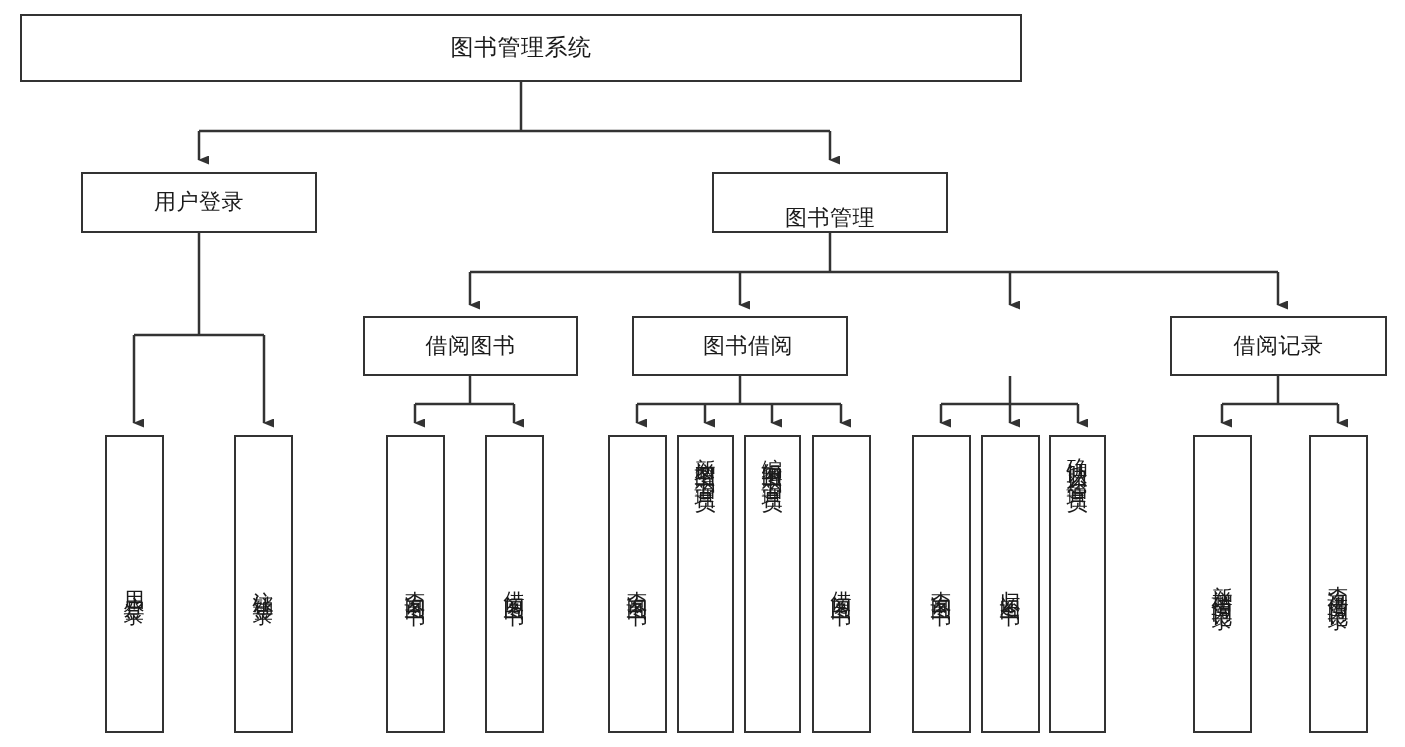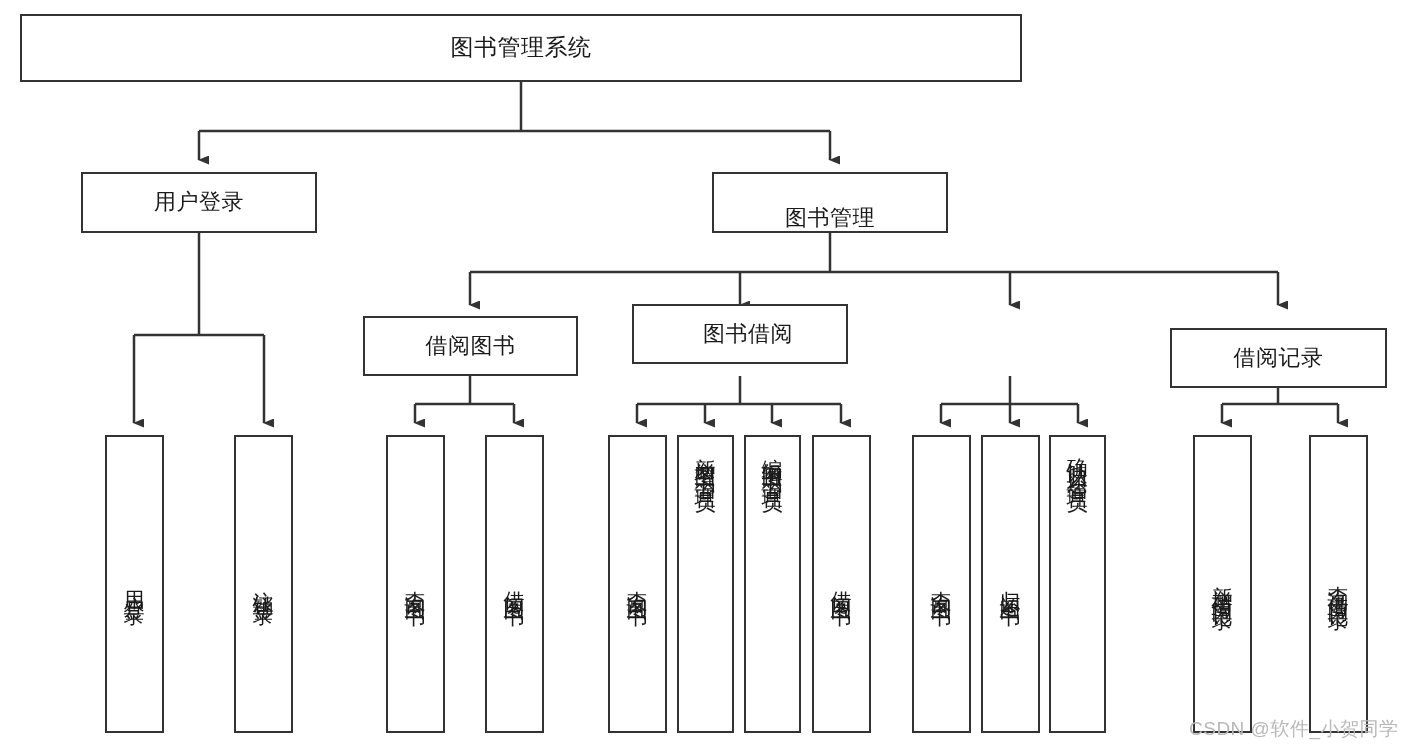--- a/index.html
+++ b/index.html
@@ -145,26 +145,26 @@
   </div>
 
   <div class="node-box" style="left:712px; top:172px; width:236px; height:61px;align-items:flex-end;">
     <span class="node-label h-label">图书管理</span>
   </div>
 
   <div class="node-box" style="left:363px; top:316px; width:215px; height:60px;">
     <span class="node-label h-label">借阅图书</span>
   </div>
 
-  <div class="node-box" style="left:632px; top:304px; width:216px; height:60px;padding-left:16px;">
+  <div class="node-box" style="left:632px; top:316px; width:216px; height:60px;padding-left:16px;">
     <span class="node-label h-label">图书借阅</span>
   </div>
 
 
-  <div class="node-box" style="left:1170px; top:316px; width:217px; height:60px;margin-top:12px;">
+  <div class="node-box" style="left:1170px; top:316px; width:217px; height:60px;">
     <span class="node-label h-label">借阅记录</span>
   </div>
 
   <div class="node-box leaf" style="left:105px; top:435px; width:59px; height:298px;">
     <span class="leaf-inner">
       <span class="node-label v-label">用户登录</span>
     </span>
   </div>
 
   <div class="node-box leaf" style="left:234px; top:435px; width:59px; height:298px;">
@@ -232,15 +232,14 @@
       <span class="node-label v-label">新增借阅记录</span>
     </span>
   </div>
 
   <div class="node-box leaf" style="left:1309px; top:435px; width:59px; height:298px;">
     <span class="leaf-inner">
       <span class="node-label v-label">查询借阅记录</span>
     </span>
   </div>
 
-  <div class="watermark" style="left:1189px; top:716px;">CSDN @软件_小贺同学</div>
 
 </div>
 
 </body></html>

